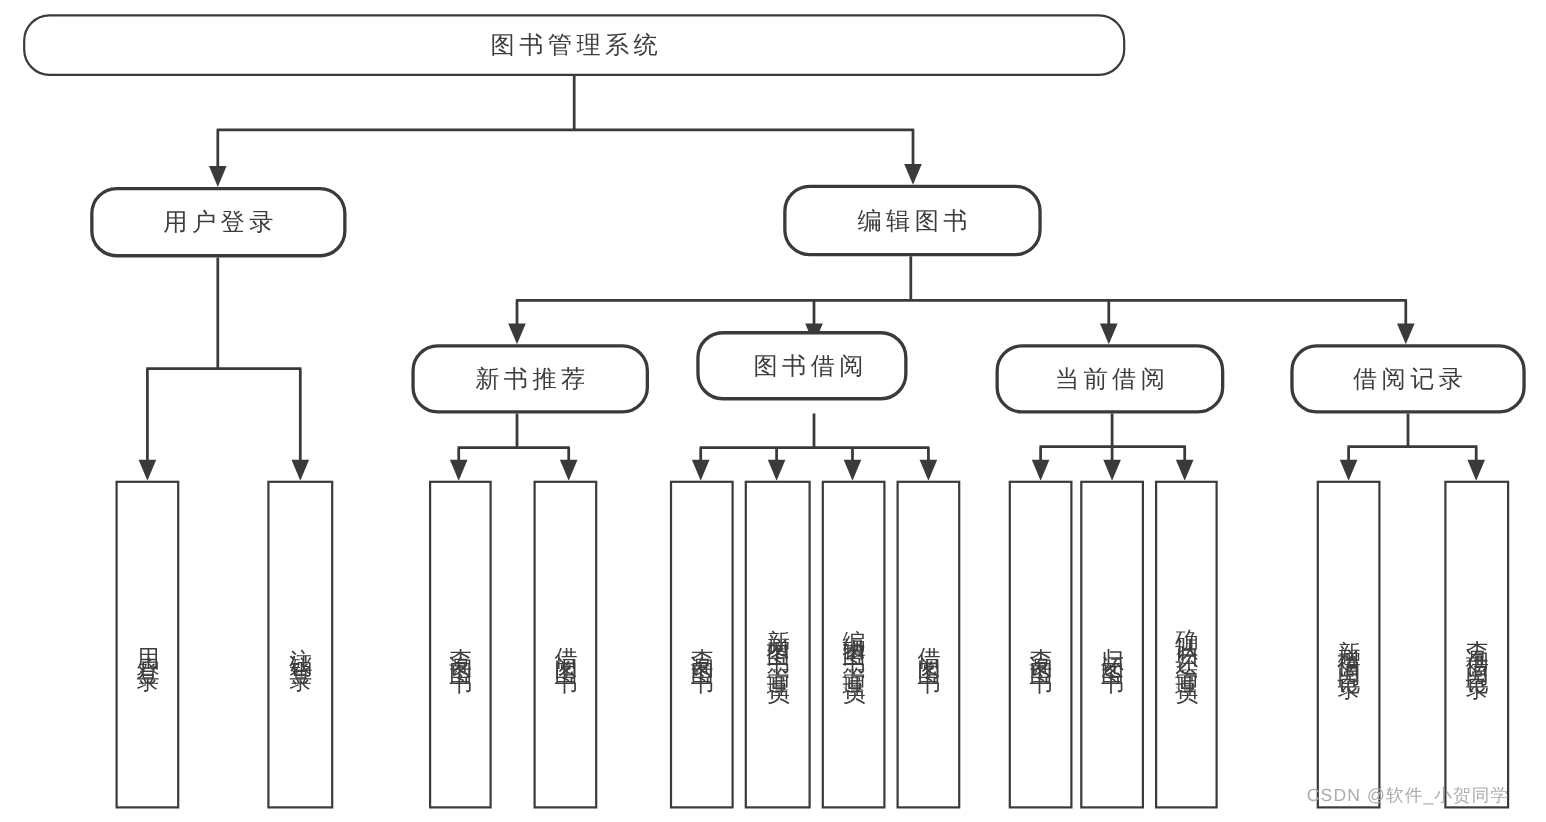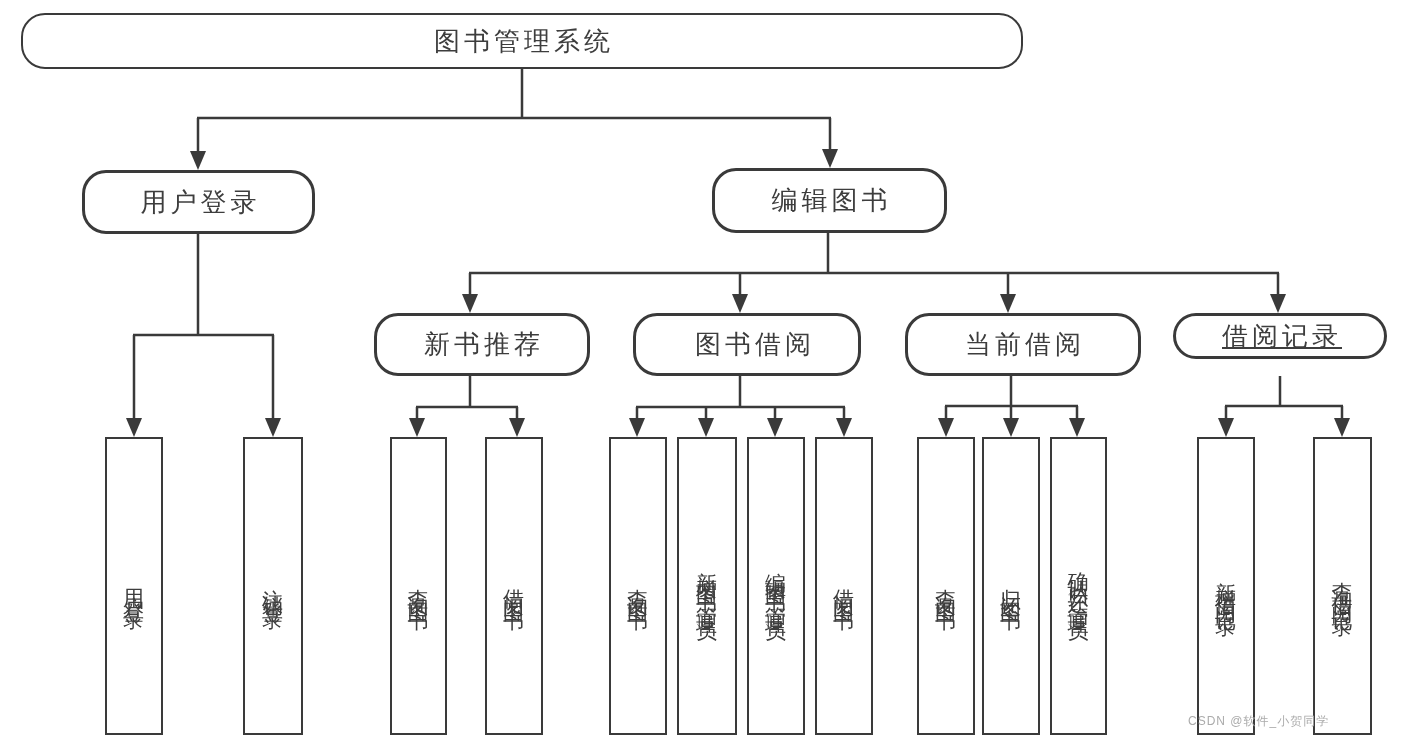--- a/index.html
+++ b/index.html
@@ -26,21 +26,21 @@
     box-sizing: border-box;
     background: #ffffff;
     border: 3px solid #3a3a3a;
     display: flex;
     align-items: center;
     justify-content: center;
     color: #3d3d3d;
     z-index: 2;
   }
   .node.h {
-    font-size: 26px;
+    font-size: 22px;
     letter-spacing: 4px;
     text-indent: 4px;
     white-space: nowrap;
     border-radius: 24px;
   }
   .node.root {
     border-width: 2px;
   }
   .node.v {
     border-width: 2px;
@@ -50,21 +50,21 @@
     text-orientation: mixed;
     font-size: 21px;
     letter-spacing: 7px;
     line-height: 1;
     white-space: nowrap;
   }
   .watermark {
     position: absolute;
     left: 1188px;
     top: 713px;
-    font-size: 12px;
+    font-size: 16px;
     letter-spacing: 1px;
     color: #ababab;
     z-index: 3;
     white-space: nowrap;
   }
 </style>
 </head>
 <body>
 
 <div class="canvas">
@@ -108,23 +108,23 @@
       <polygon points="1334,418 1350,418 1342,437"></polygon>
     </g>
   </svg>
 
   <div class="node h root" style="left:21px; top:13px; width:1002px; height:56px;">图书管理系统</div>
 
   <div class="node h" style="left:82px; top:170px; width:233px; height:64px;">用户登录</div>
   <div class="node h" style="left:712px; top:168px; width:235px; height:65px;">编辑图书</div>
 
   <div class="node h" style="left:362px; top:313px; width:216px; height:63px;margin-left:12px;">新书推荐</div>
-  <div class="node h" style="left:633px; top:313px; width:228px; height:63px;padding-left:12px;">图书借阅</div>
-  <div class="node h" style="left:905px; top:313px; width:236px; height:63px;">当前借阅</div>
-  <div class="node h" style="left:1173px; top:313px; width:214px; height:46px;text-decoration:underline;">借阅记录</div>
+  <div class="node h" style="left:633px; top:301px; width:192px; height:63px;padding-left:12px;">图书借阅</div>
+  <div class="node h" style="left:905px; top:313px; width:208px; height:63px;">当前借阅</div>
+  <div class="node h" style="left:1173px; top:313px; width:214px; height:63px;">借阅记录</div>
 
   <div class="node v" style="left:105px; top:437px; width:58px; height:298px;">
     <span class="vtext">用户登录</span>
   </div>
   <div class="node v" style="left:243px; top:437px; width:60px; height:298px;">
     <span class="vtext">注销登录</span>
   </div>
 
   <div class="node v" style="left:390px; top:437px; width:57px; height:298px;">
     <span class="vtext">查询图书</span>

